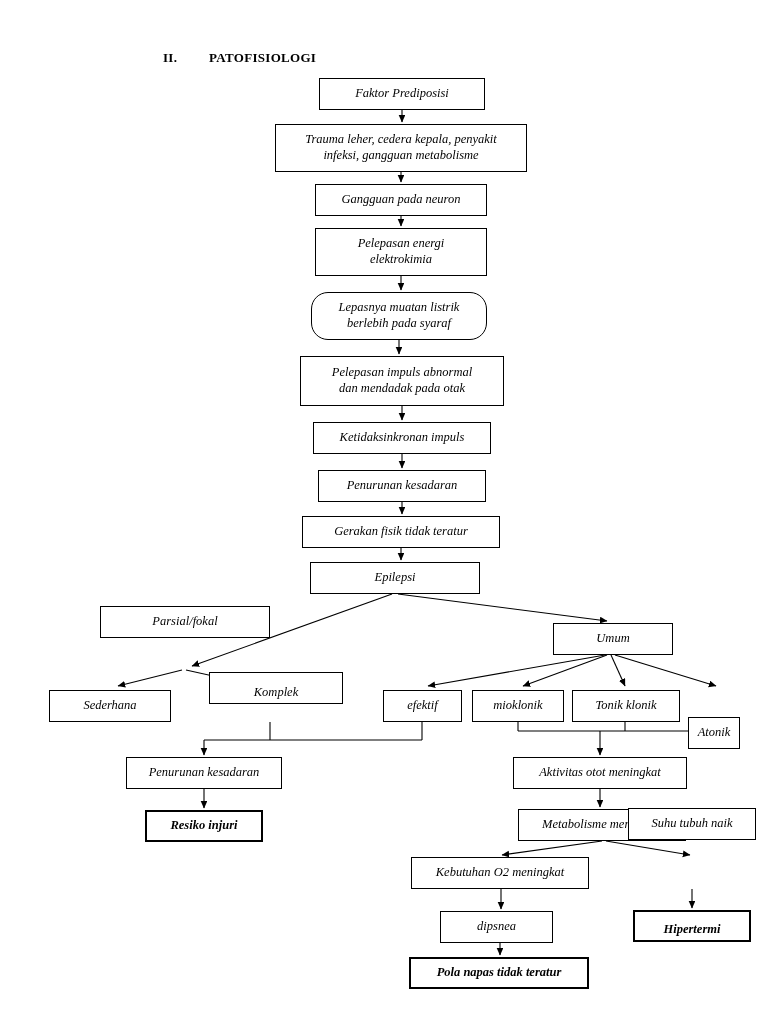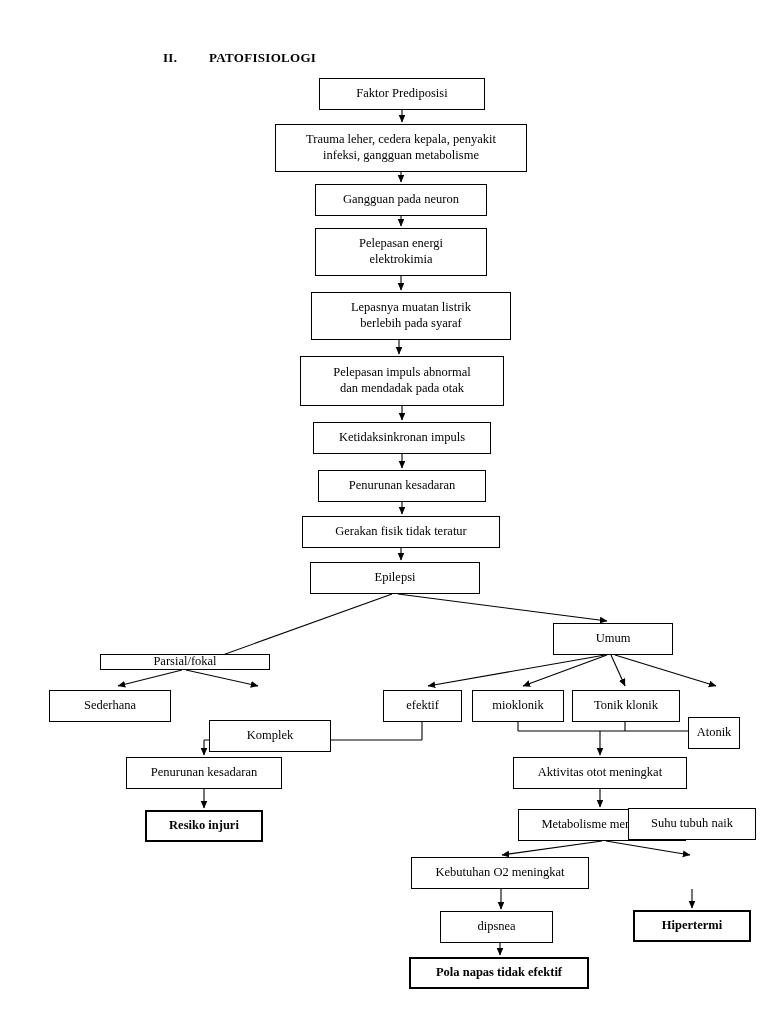--- a/index.html
+++ b/index.html
@@ -6,21 +6,21 @@
   body{width:768px;height:1024px;position:relative;
        font-family:"Liberation Serif","DejaVu Serif",serif;color:#000;}
   #canvas{position:absolute;left:0;top:0;width:768px;height:1024px;overflow:hidden;}
 
   .heading{position:absolute;font-weight:bold;font-size:13px;letter-spacing:.3px;}
   .heading .num{position:absolute;left:0;top:0;}
   .heading .txt{position:absolute;left:46px;top:0;white-space:nowrap;}
 
   .node{position:absolute;box-sizing:border-box;border:1px solid #000;background:#fff;
         display:flex;align-items:center;justify-content:center;text-align:center;
-        font-size:12.5px;line-height:1.25;padding:2px 4px;}
+        font-size:12.5px;line-height:1.25;padding:2px 4px;font-style:italic;}
   .node.bold{border:2.5px solid #000;font-weight:bold;}
   .node span{display:block;}
 
   svg.wires{position:absolute;left:0;top:0;width:768px;height:1024px;pointer-events:none;}
 </style>
 </head>
 <body>
 
 <div id="canvas">
 
@@ -101,21 +101,21 @@
   </div>
 
   <div class="node" style="left:315px;top:184px;width:172px;height:32px;">
     <span>Gangguan pada neuron</span>
   </div>
 
   <div class="node" style="left:315px;top:228px;width:172px;height:48px;">
     <span class="ml">Pelepasan energi<br>elektrokimia</span>
   </div>
 
-  <div class="node" style="left:311px;top:292px;width:200px;height:48px;">
+  <div class="node" style="left:311px;top:292px;width:176px;height:48px;border-radius:17px;">
     <span class="ml">Lepasnya muatan listrik<br>berlebih pada syaraf</span>
   </div>
 
   <div class="node" style="left:300px;top:356px;width:204px;height:50px;">
     <span class="ml">Pelepasan impuls abnormal<br>dan mendadak pada otak</span>
   </div>
 
   <div class="node" style="left:313px;top:422px;width:178px;height:32px;">
     <span>Ketidaksinkronan impuls</span>
   </div>
@@ -125,33 +125,33 @@
   </div>
 
   <div class="node" style="left:302px;top:516px;width:198px;height:32px;text-align:center;">
     <span>Gerakan fisik tidak teratur</span>
   </div>
 
   <div class="node" style="left:310px;top:562px;width:170px;height:32px;">
     <span>Epilepsi</span>
   </div>
 
-  <div class="node" style="left:100px;top:654px;width:170px;height:16px;align-items:center;">
+  <div class="node" style="left:100px;top:606px;width:170px;height:32px;align-items:center;">
     <span>Parsial/fokal</span>
   </div>
 
   <div class="node" style="left:553px;top:623px;width:120px;height:32px;">
     <span>Umum</span>
   </div>
 
   <div class="node" style="left:49px;top:690px;width:122px;height:32px;">
     <span>Sederhana</span>
   </div>
 
-  <div class="node" style="left:209px;top:720px;width:122px;height:32px;">
+  <div class="node" style="left:209px;top:672px;width:134px;height:32px;align-items:flex-end;">
     <span>Komplek</span>
   </div>
 
   <div class="node" style="left:383px;top:690px;width:79px;height:32px;">
     <span>efektif</span>
   </div>
 
   <div class="node" style="left:472px;top:690px;width:92px;height:32px;">
     <span>mioklonik</span>
   </div>
@@ -185,21 +185,21 @@
   </div>
 
   <div class="node" style="left:628px;top:808px;width:128px;height:32px;">
     <span>Suhu tubuh naik</span>
   </div>
 
   <div class="node" style="left:440px;top:911px;width:113px;height:32px;">
     <span>dipsnea</span>
   </div>
 
-  <div class="node bold" style="left:633px;top:910px;width:118px;height:32px;">
+  <div class="node bold" style="left:633px;top:910px;width:118px;height:32px;align-items:flex-end;">
     <span>Hipertermi</span>
   </div>
 
   <div class="node bold" style="left:409px;top:957px;width:180px;height:32px;">
-    <span>Pola napas tidak efektif</span>
+    <span>Pola napas tidak teratur</span>
   </div>
 
 </div>
 
 </body></html>

